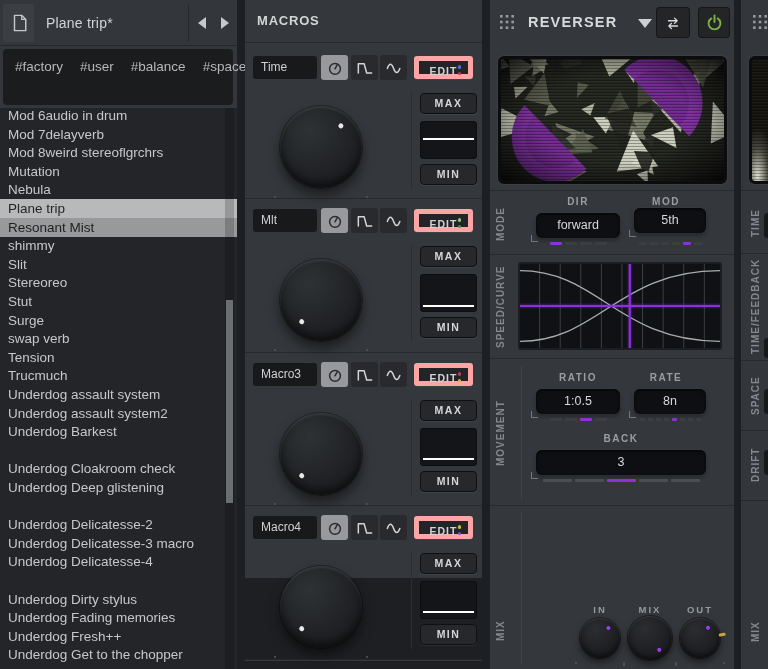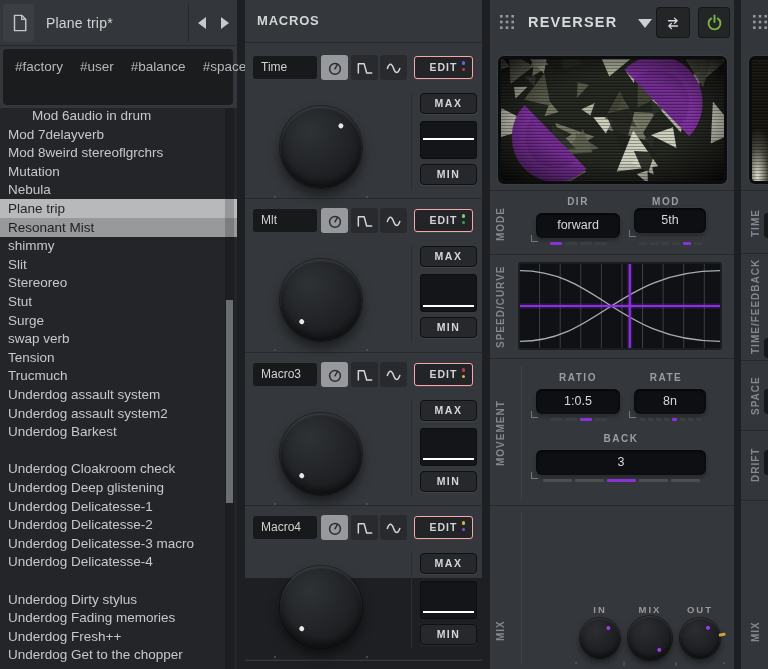--- a/index.html
+++ b/index.html
@@ -38,21 +38,21 @@
   .macros-title { left:12px; top:13px; font-size:13px; font-weight:bold; letter-spacing:.8px; color:#d4d5d7; }
   .hdiv { height:2px; background:linear-gradient(#1f2124,#3c3f43); }
   .macro-block { position:absolute; left:0; width:237px; height:153px; }
   .m-name { position:absolute; left:8px; top:9px; width:64px; height:23px; background:#17191b; border-radius:3px;
     color:#d0d1d3; font-size:12px; line-height:23px; padding-left:8px; }
   .m-btn { position:absolute; top:8px; width:27px; height:25px; background:#282a2d; border-radius:3px;
     display:flex; align-items:center; justify-content:center; cursor:pointer; }
   .m-btn svg { stroke:#d4d5d7; fill:none; stroke-width:1.8; stroke-linecap:round; stroke-linejoin:round; }
   .m-btn.sel { background:#97999d; }
   .m-btn.sel svg { stroke:#2b2d30; }
-  .m-edit { position:absolute; left:169px; top:9px; width:59px; height:23px; background:#222427; border:1px solid #fca5a5;
+  .m-edit { position:absolute; left:169px; top:9px; width:59px; height:23px; background:#222427; border:5px solid #fca5a5;
     border-radius:3px; color:#d2d3d5; font-size:10.5px; font-weight:bold; letter-spacing:1px;
     text-align:center; line-height:21px; cursor:pointer; box-shadow:0 1px 0 rgba(255,255,255,.05); }
   .m-edit .dots { position:absolute; right:7px; top:4px; display:flex; flex-direction:column; gap:3px; }
   .m-edit .dots i { width:3.5px; height:3.5px; border-radius:50%; display:block; }
   .knob-big { position:absolute; left:35px; top:59px; width:82px; height:82px; border-radius:50%;
     background:radial-gradient(circle at 36% 30%, #2f3235, #202225 55%, #17191b 100%);
     box-shadow:0 7px 12px rgba(0,0,0,.5), inset 0 2px 2px rgba(255,255,255,.09), inset 0 -5px 8px rgba(0,0,0,.55),
       0 0 0 1px rgba(0,0,0,.4); cursor:pointer; }
   .knob-big::before, .knob-big::after { content:""; position:absolute; bottom:-10px; width:2px; height:2px;
     background:#55585b; border-radius:50%; }
@@ -129,41 +129,40 @@
           <path d="M13 2.5 v4.5 h4.5" stroke="#c6c7c9" stroke-width="1.4" fill="none" stroke-linejoin="round"></path>
         </svg>
       </div>
       <div class="abs browser-title">Plane trip*</div>
       <div class="abs hdr-vdiv"></div>
       <div class="abs arrow left"></div>
       <div class="abs arrow right"></div>
     </div>
     <div class="abs tags-box"><span>#factory</span><span>#user</span><span>#balance</span><span>#space</span><span>#remix</span></div>
     <div class="abs preset-list">
-        <div class="preset-item" style="top: -2px; margin-left: 24px;">Mod 6audio in drum</div>
+        <div class="preset-item" style="top: -2px;">Mod 6audio in drum</div>
         <div class="preset-item" style="top: 16.6px;">Mod 7delayverb</div>
         <div class="preset-item" style="top: 35.2px;">Mod 8weird stereoflgrchrs</div>
         <div class="preset-item" style="top: 53.8px;">Mutation</div>
         <div class="preset-item" style="top: 72.4px;">Nebula</div>
         <div class="preset-item selected" style="top: 91px;">Plane trip</div>
         <div class="preset-item highlighted" style="top: 109.6px;">Resonant Mist</div>
         <div class="preset-item" style="top: 128.2px;">shimmy</div>
         <div class="preset-item" style="top: 146.8px;">Slit</div>
         <div class="preset-item" style="top: 165.4px;">Stereoreo</div>
         <div class="preset-item" style="top: 184px;">Stut</div>
         <div class="preset-item" style="top: 202.6px;">Surge</div>
         <div class="preset-item" style="top: 221.2px;">swap verb</div>
         <div class="preset-item" style="top: 239.8px;">Tension</div>
         <div class="preset-item" style="top: 258.4px;">Trucmuch</div>
         <div class="preset-item" style="top: 277px;">Underdog assault system</div>
         <div class="preset-item" style="top: 295.6px;">Underdog assault system2</div>
         <div class="preset-item" style="top: 314.2px;">Underdog Barkest</div>
         <div class="preset-item" style="top: 351.4px;">Underdog Cloakroom check</div>
         <div class="preset-item" style="top: 370px;">Underdog Deep glistening</div>
-        <div class="preset-item" style="top: 388.6px;">Underdog Delicatesse-1</div>
         <div class="preset-item" style="top: 407.2px;">Underdog Delicatesse-2</div>
         <div class="preset-item" style="top: 425.8px;">Underdog Delicatesse-3 macro</div>
         <div class="preset-item" style="top: 444.4px;">Underdog Delicatesse-4</div>
         <div class="preset-item" style="top: 481.6px;">Underdog Dirty stylus</div>
         <div class="preset-item" style="top: 500.2px;">Underdog Fading memories</div>
         <div class="preset-item" style="top: 518.8px;">Underdog Fresh++</div>
         <div class="preset-item" style="top: 537.4px;">Underdog Get to the chopper</div>
       </div>
     <div class="abs scroll-track">
       <div class="scroll-thumb"></div>

